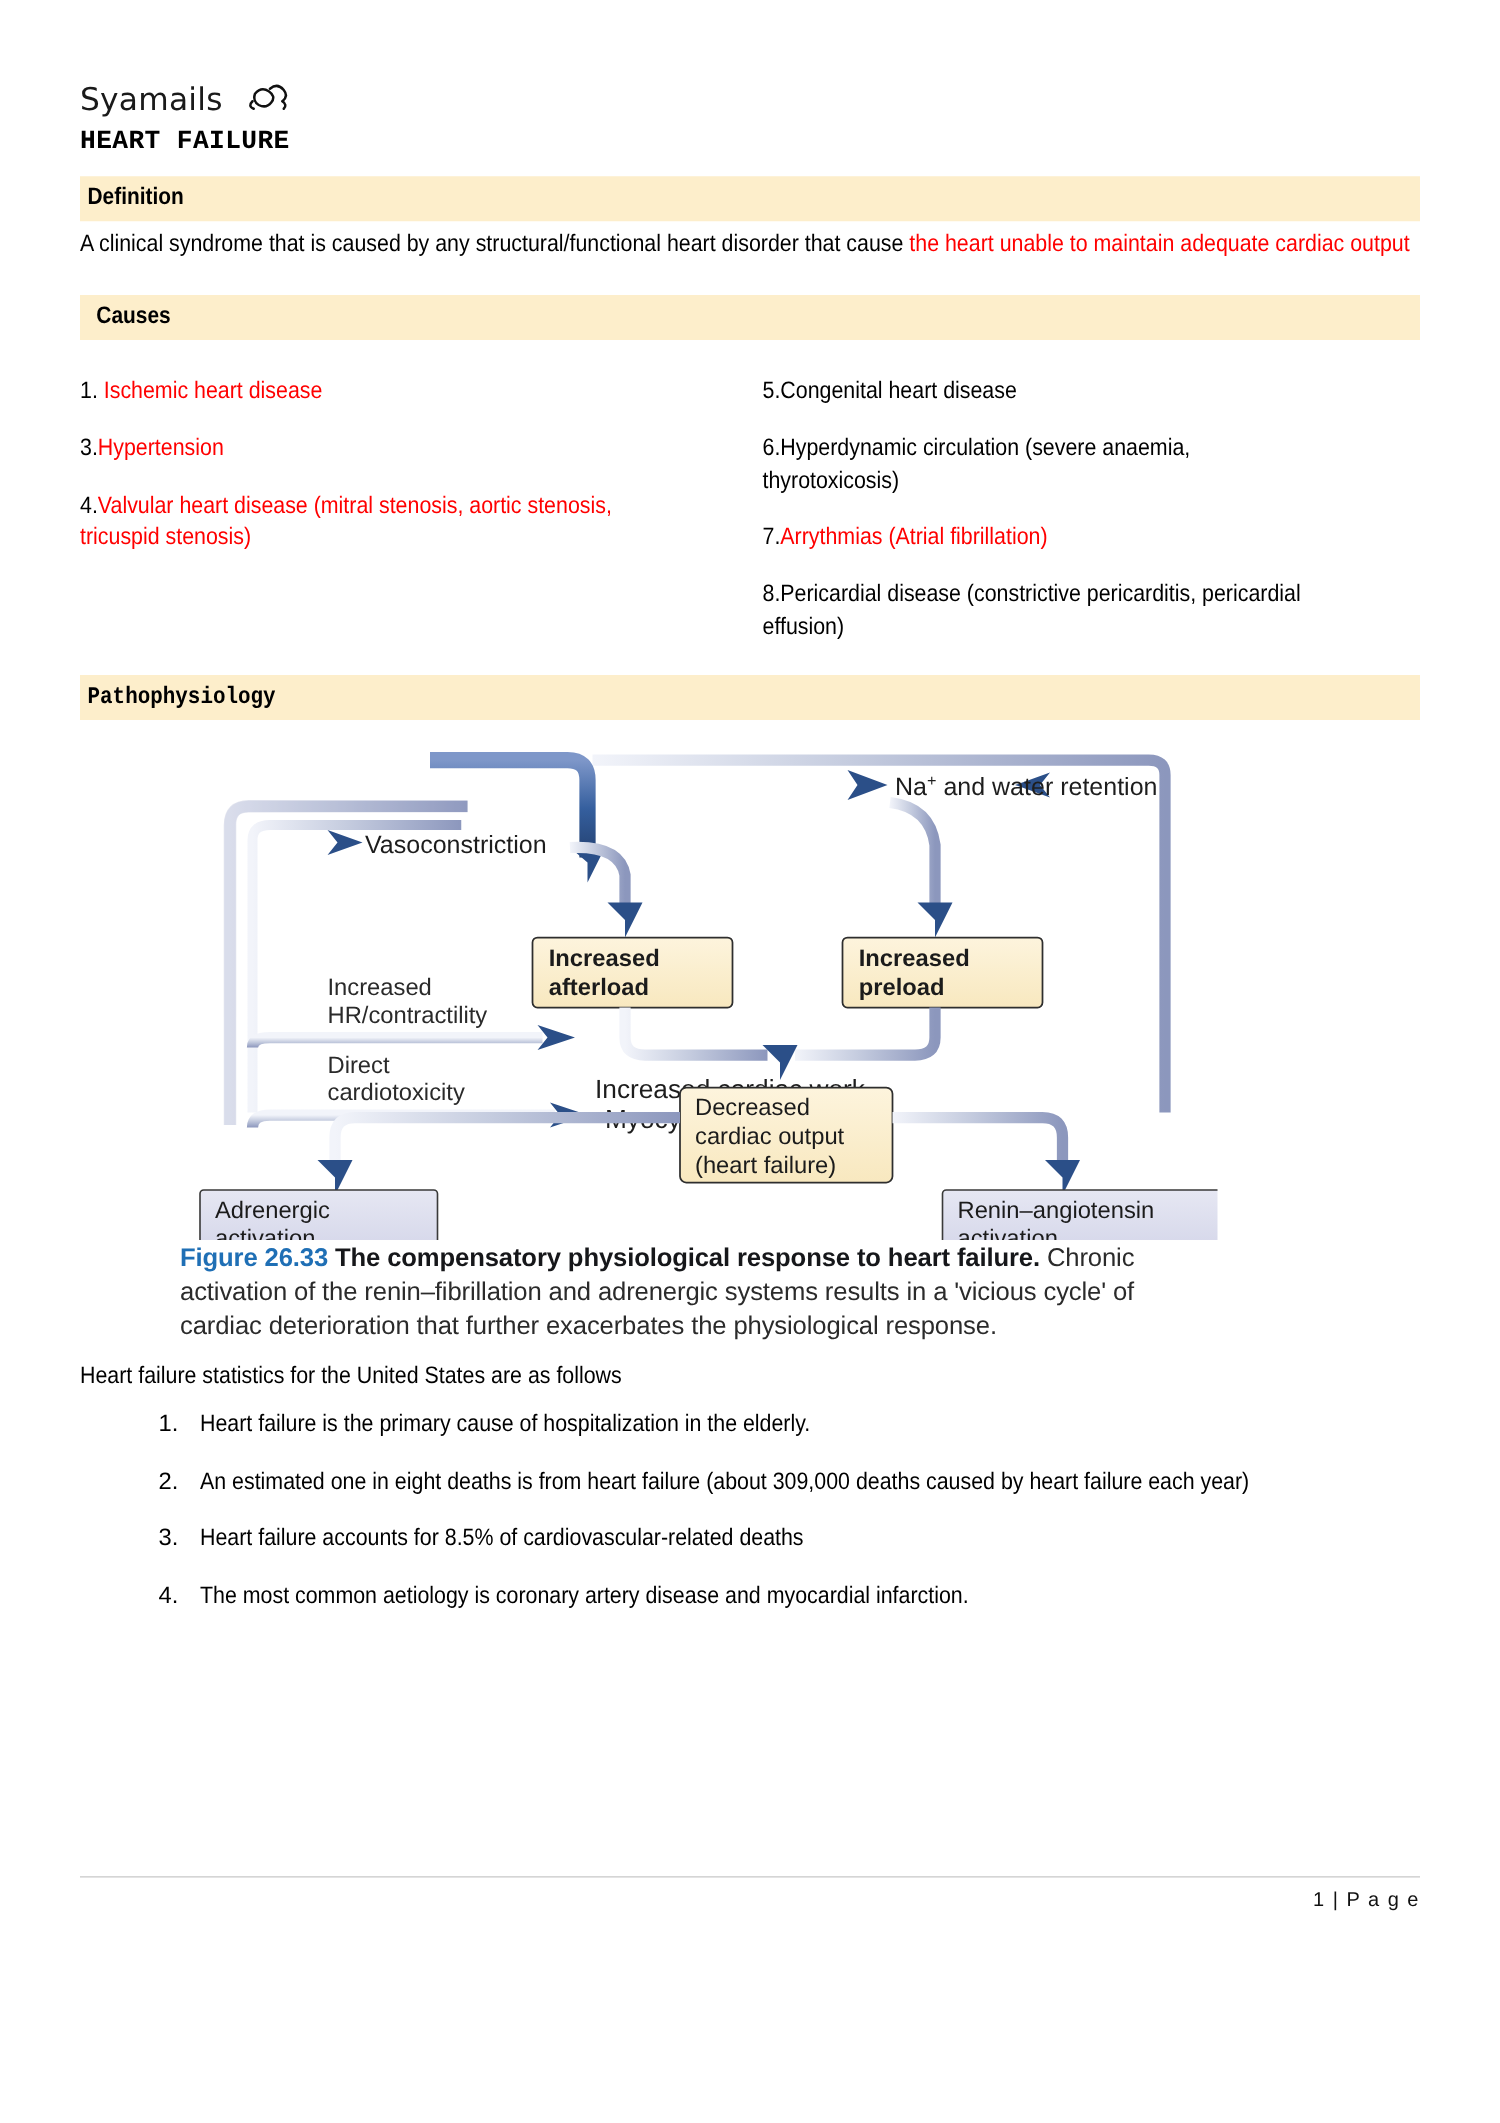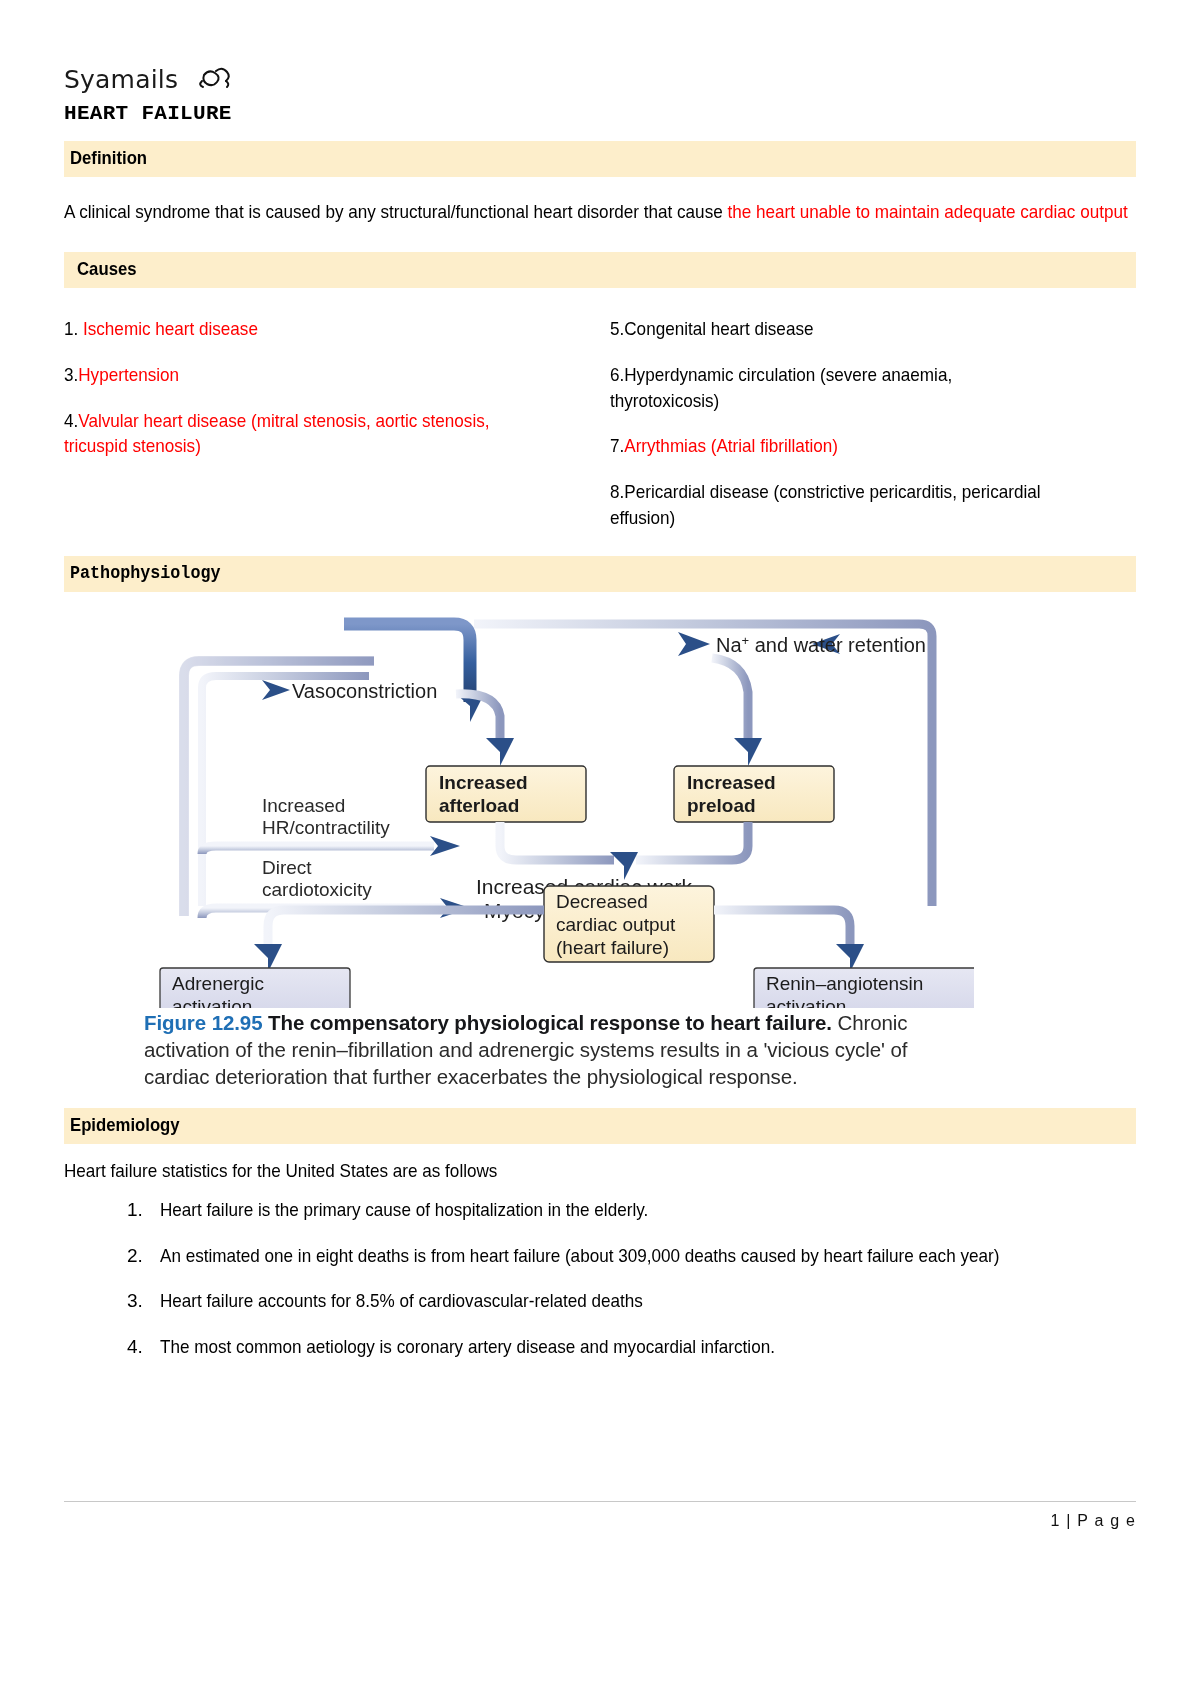--- a/index.html
+++ b/index.html
@@ -66,21 +66,21 @@
   .section-bar span {
     display: inline-block;
     transform: scaleX(0.88);
     transform-origin: left center;
   }
 
   
   .body-text {
     font-size: 19px;
     line-height: 1.55;
-    margin-top: 20px;
+    margin-top: 4px;
     color: #000;
   }
   .narrow {
     display: inline-block;
     transform: scaleX(0.9);
     transform-origin: left top;
     width: 111%;
   }
   .red { color: #ff0000; }
 
@@ -372,27 +372,24 @@
         <text x="28" y="122" font-family="Liberation Sans, sans-serif" font-size="19" fill="#1b1b1b">Adrenergic</text>
         <text x="28" y="145" font-family="Liberation Sans, sans-serif" font-size="19" fill="#1b1b1b">activation</text>
 
         <rect x="610" y="100" width="230" height="56" rx="3" fill="url(#boxLav2)" stroke="#3a3a3a" stroke-width="1.3"></rect>
         <text x="622" y="122" font-family="Liberation Sans, sans-serif" font-size="19" fill="#1b1b1b">Renin–angiotensin</text>
         <text x="622" y="145" font-family="Liberation Sans, sans-serif" font-size="19" fill="#1b1b1b">activation</text>
       </svg>
     </div>
 
     <div class="caption">
-      <span class="fignum">Figure 12.95</span><b> The compensatory physiological response to heart failure.</b><span> Chronic activation of the renin–fibrillation and adrenergic systems results in a 'vicious cycle' of cardiac deterioration that further exacerbates the physiological response.</span>
+      <span class="fignum">Figure 26.33</span><b> The compensatory physiological response to heart failure.</b><span> Chronic activation of the renin–fibrillation and adrenergic systems results in a 'vicious cycle' of cardiac deterioration that further exacerbates the physiological response.</span>
     </div>
   </div>
 
-  <div class="section-bar" style="margin-top:18px;">
-    <span>Epidemiology</span>
-  </div>
 
   <div class="lead-text">
     <span class="narrow">Heart failure statistics for the United States are as follows</span>
   </div>
 
   <ol class="epi">
     <li><span class="narrow">Heart failure is the primary cause of hospitalization in the elderly.</span></li>
     <li><span class="narrow">An estimated one in eight deaths is from heart failure (about 309,000 deaths caused by heart failure each year)</span></li>
     <li><span class="narrow">Heart failure accounts for 8.5% of cardiovascular-related deaths</span></li>
     <li><span class="narrow">The most common aetiology is coronary artery disease and myocardial infarction.</span></li>

